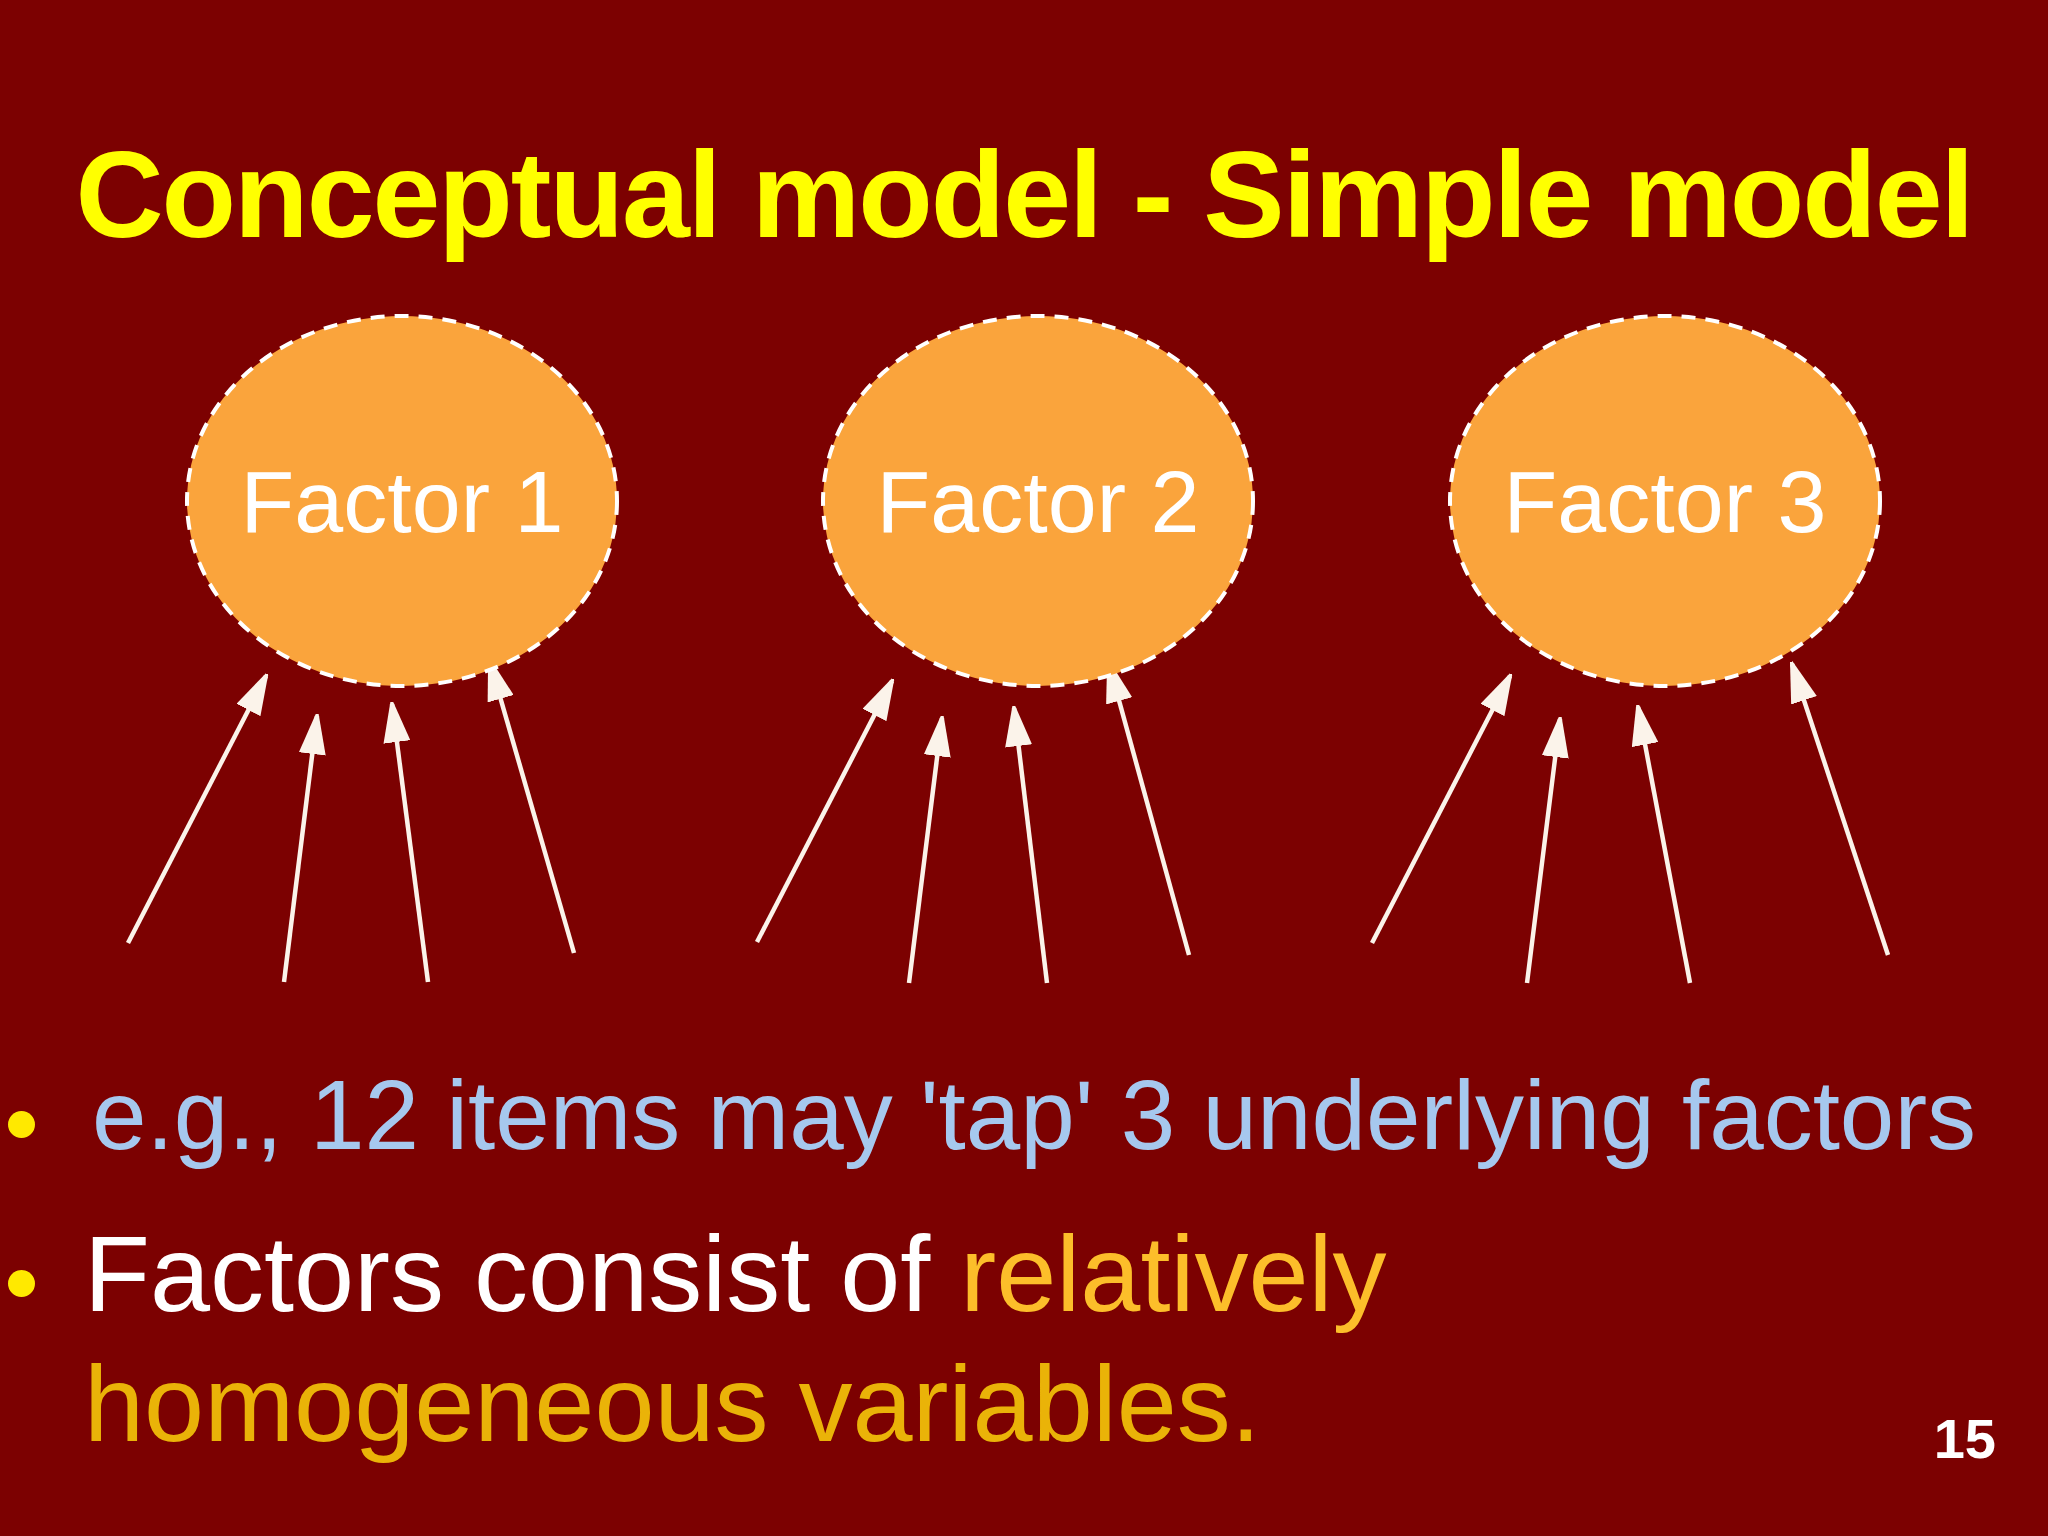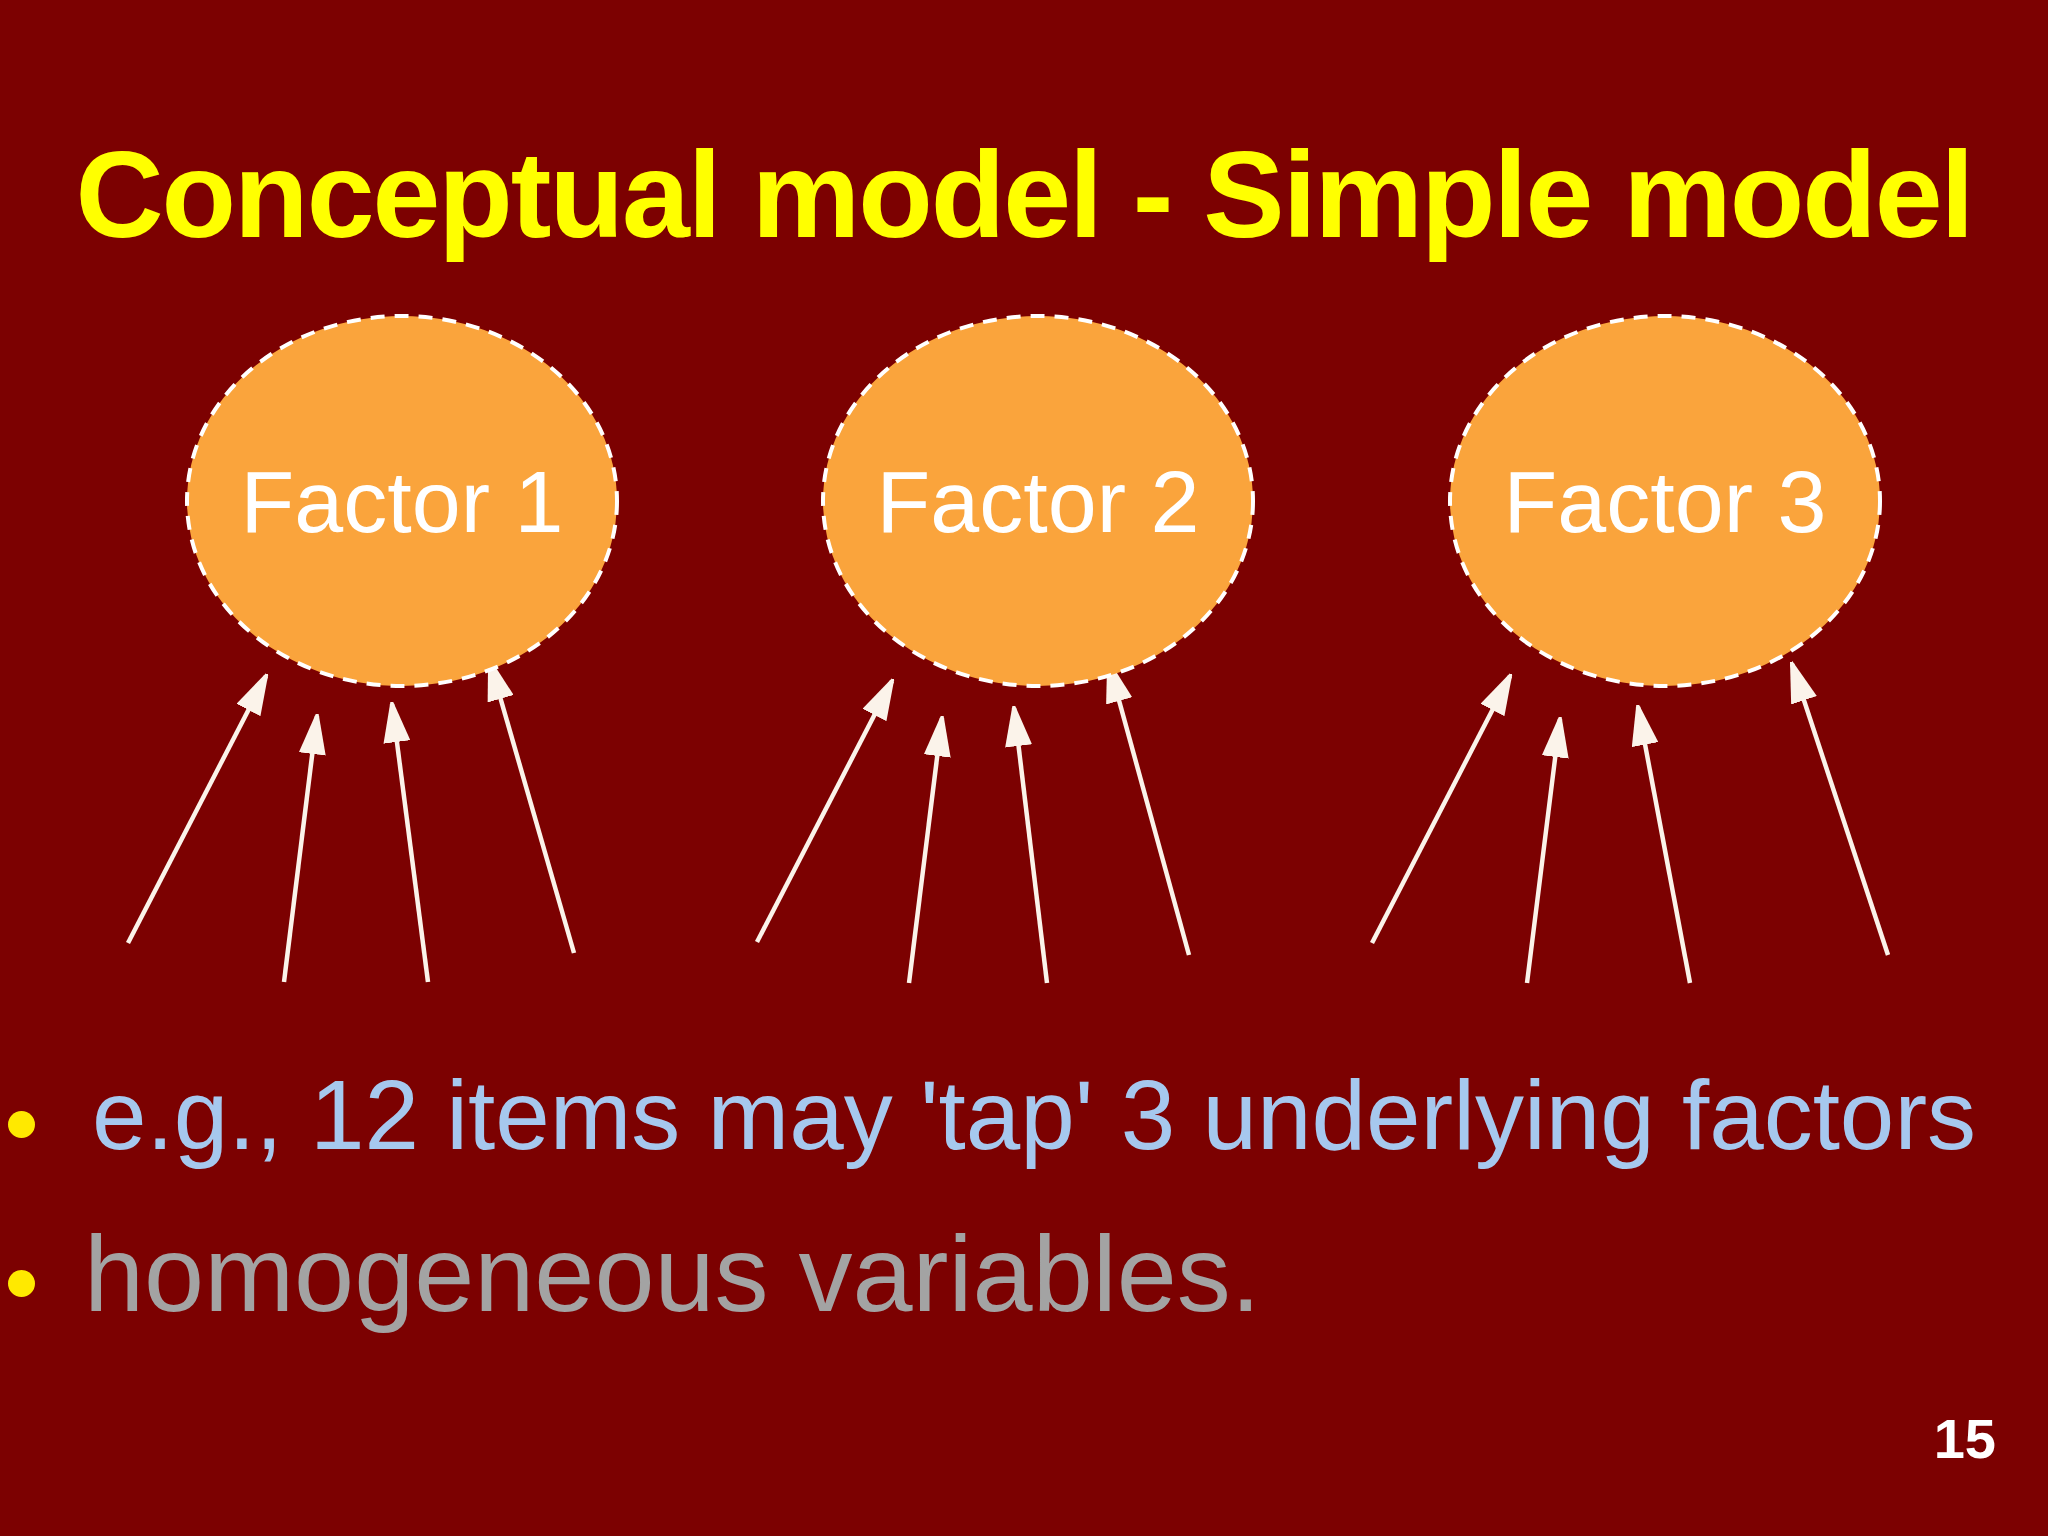--- a/index.html
+++ b/index.html
@@ -78,20 +78,21 @@
   <section id="bullets">
       <div class="bullet bullet-0">
         <span class="dot" style="background: rgb(255, 233, 0);"></span>
         <div class="text">
           <div><span style="color: rgb(166, 200, 238); margin-left: 8px;">e.g., 12 items may 'tap' 3 underlying factors</span></div>
         </div>
       </div>
       <div class="bullet bullet-1">
         <span class="dot" style="background: rgb(255, 233, 0);"></span>
         <div class="text">
-          <div><span style="color: #a3a3a3; text-align: center;">homogeneous variables.</span></div>
+          <div><span style="color: rgb(255, 255, 255);">Factors consist of </span><span style="color: rgb(252, 190, 42);">relatively</span></div>
+          <div><span style="color: #eab308; text-align: center;">homogeneous variables.</span></div>
         </div>
       </div>
     </section>
 
   <div id="page-number" style="color: rgb(255, 255, 255);">15</div>
 
 </div>
 
 </body></html>

